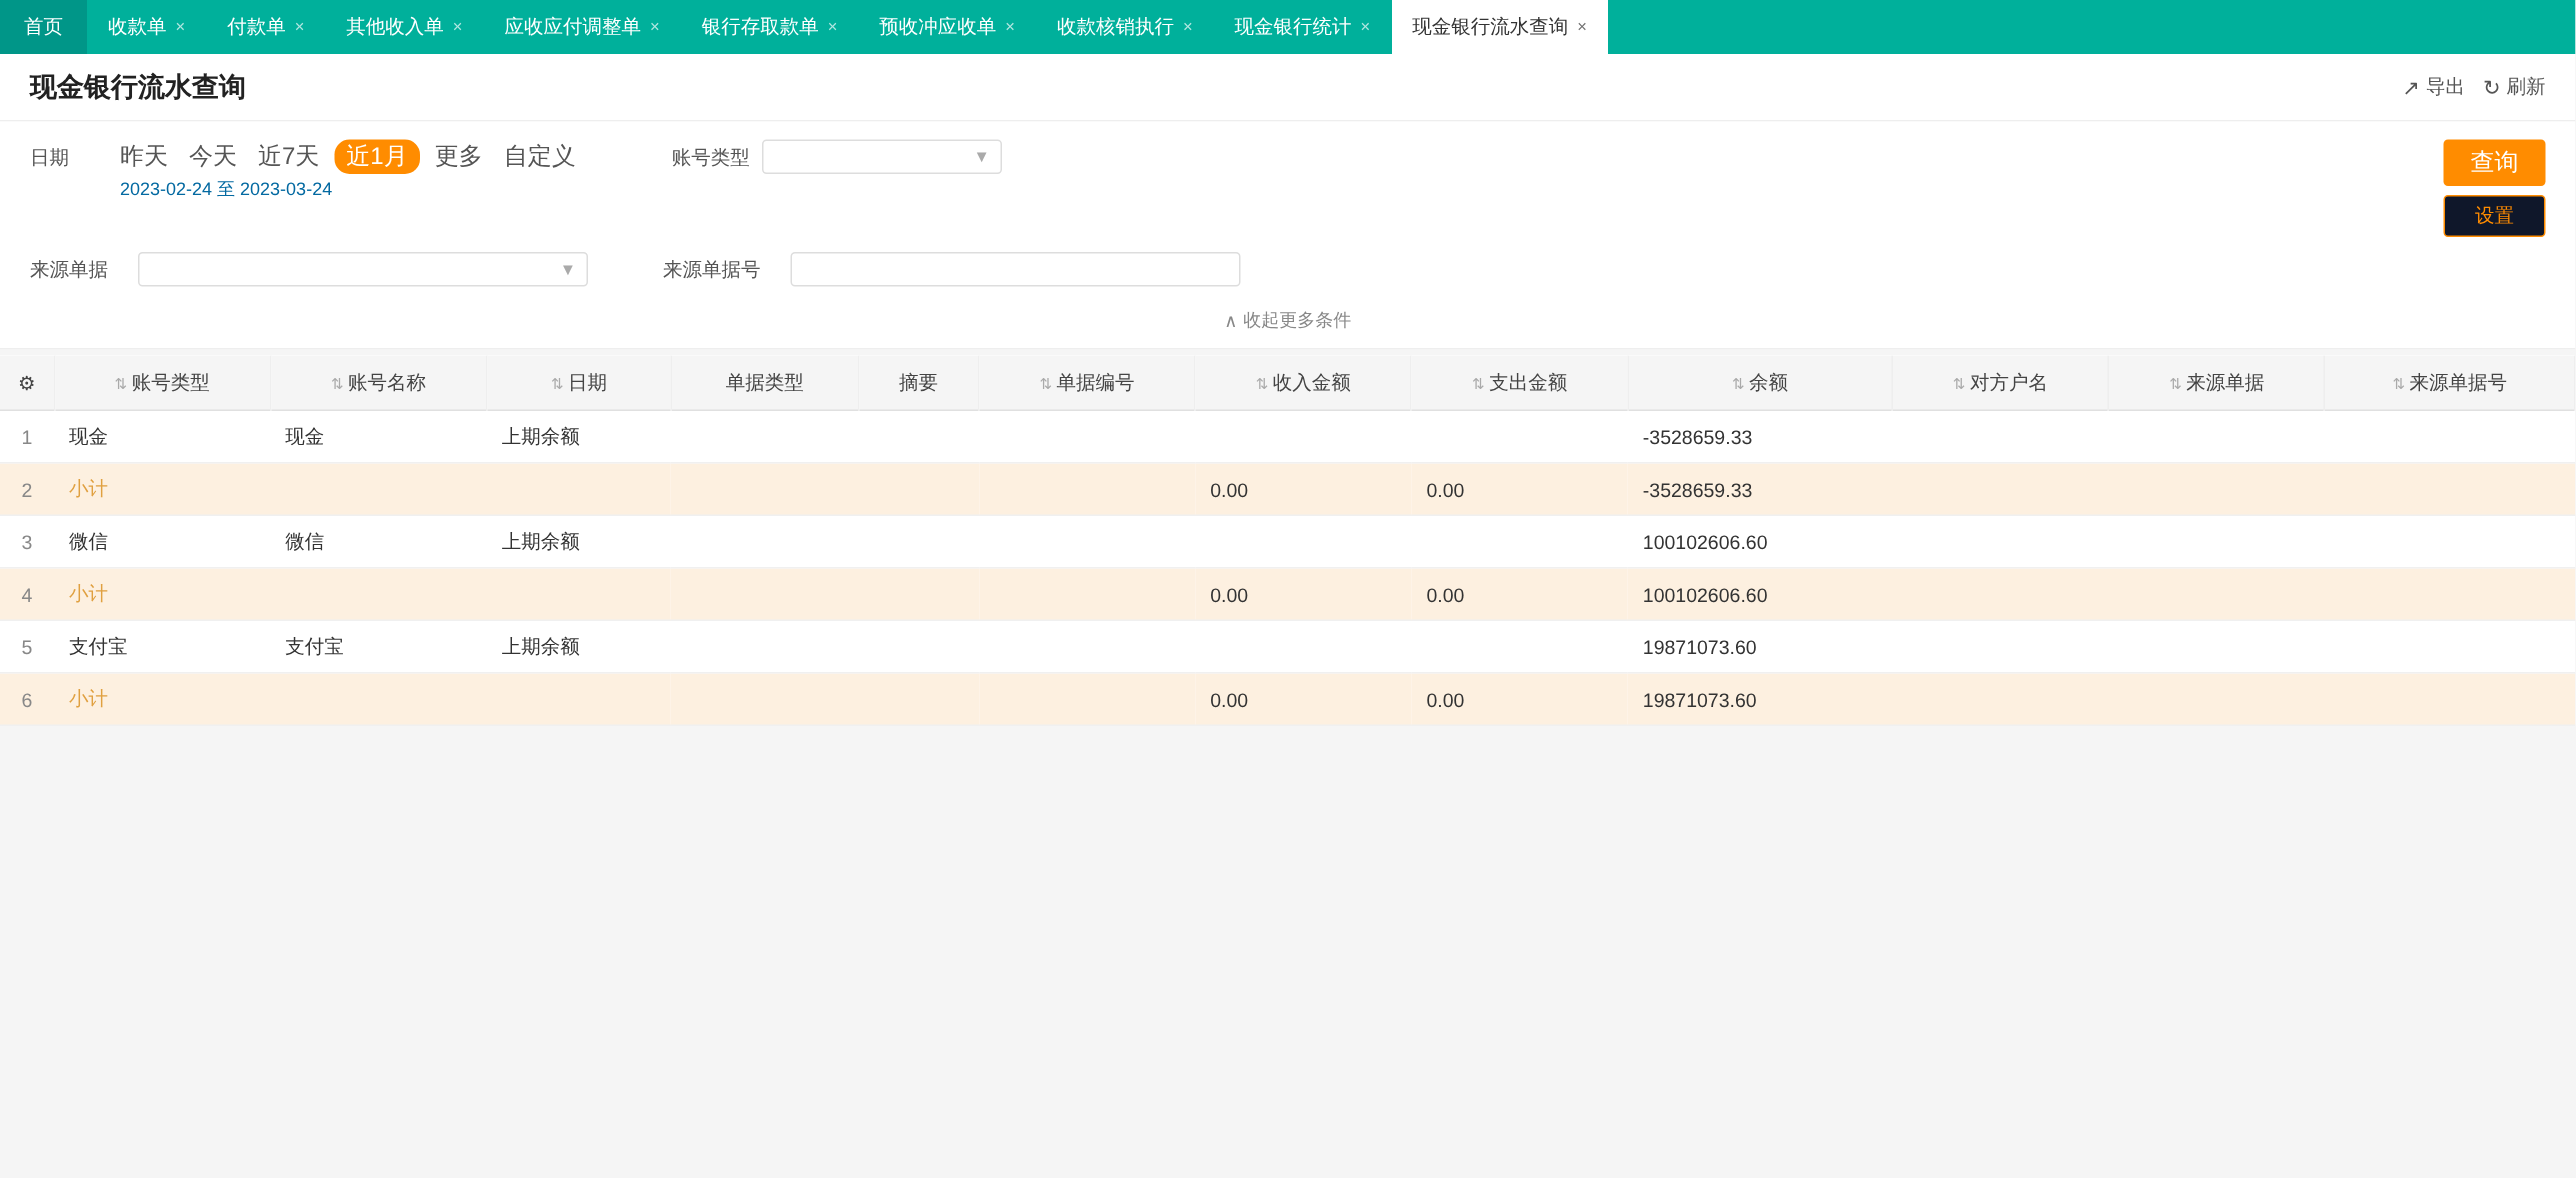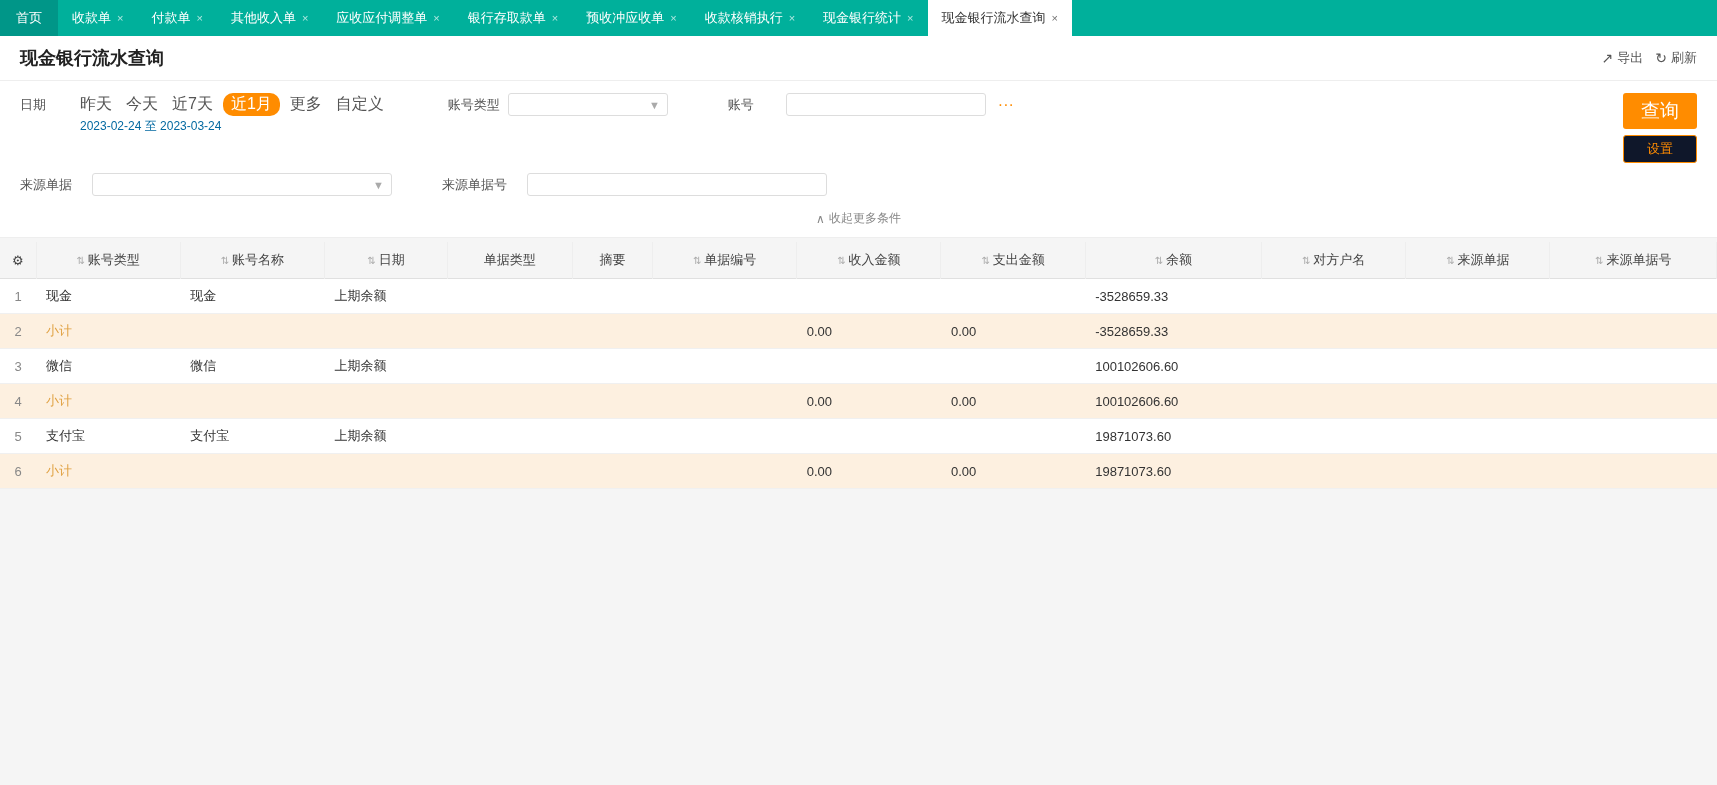--- a/index.html
+++ b/index.html
@@ -151,21 +151,21 @@
       font-size: 16px;
       cursor: pointer;
       padding: 0 4px;
     }
     .btn-query {
       background: #ff8c00;
       color: #fff;
       border: none;
       border-radius: 3px;
       padding: 5px 18px;
-      font-size: 19px;
+      font-size: 16px;
       cursor: pointer;
     }
     .btn-settings {
       background: #0f172a;
       color: #ff8c00;
       border: 1px solid #ff8c00;
       border-radius: 3px;
       padding: 4px 14px;
       font-size: 13px;
       cursor: pointer;
@@ -329,25 +329,20 @@
         <div style="display:flex; align-items:center; gap:8px; margin-left:40px;">
           <span class="filter-label">账号类型</span>
           <div class="filter-select-wrap">
             <select class="filter-select" style="min-width:160px;">
               <option value=""></option>
             </select>
             <span class="chevron">▼</span>
           </div>
         </div>
 
-        <div style="display:flex; align-items:center; gap:8px; margin-left:40px;">
-          <span class="filter-label">账号</span>
-          <input class="filter-input" style="min-width: 200px;" type="text" value="">
-          <span class="dots-btn">···</span>
-        </div>
 
         <div class="filter-right-btns">
           <button class="btn-query">查询</button>
           <button class="btn-settings">设置</button>
         </div>
       </div>
 
       <div class="filter-row">
         <span class="filter-label">来源单据</span>
         <div class="filter-select-wrap">

